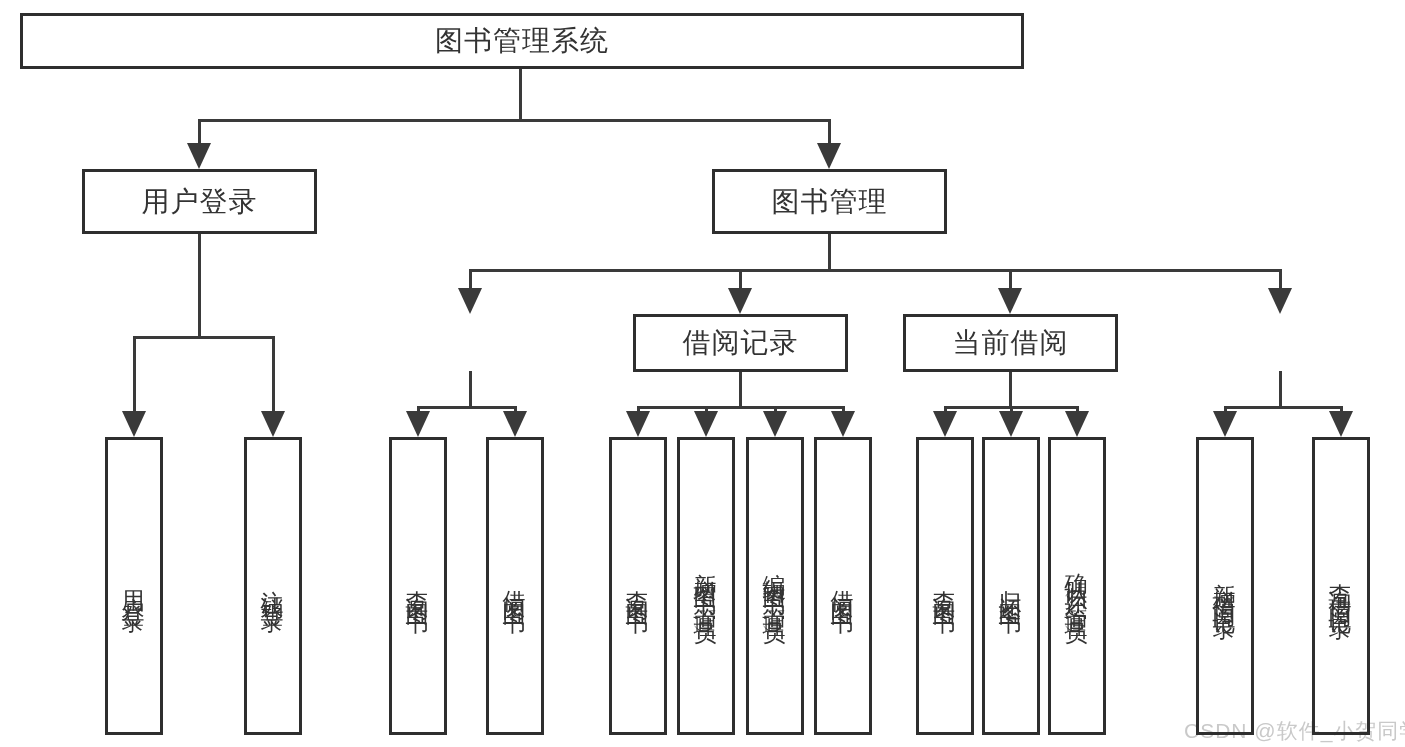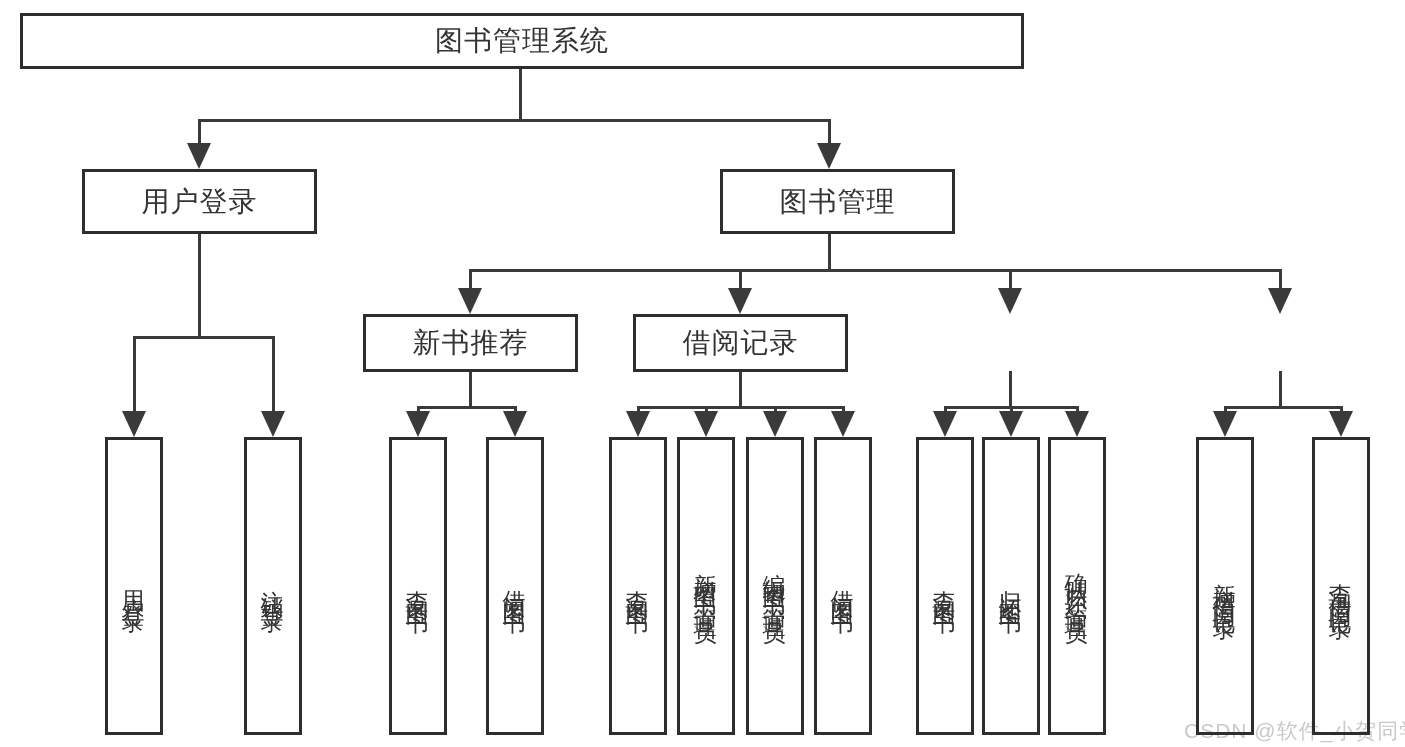--- a/index.html
+++ b/index.html
@@ -107,29 +107,29 @@
   <div class="arrow" style="left:1213px;top:406px;height:31px;"></div>
   <div class="arrow" style="left:1329px;top:406px;height:31px;"></div>
 
   <div class="box h" style="left:20px;top:13px;width:1004px;height:56px;">
     <span class="lbl">图书管理系统</span>
   </div>
 
   <div class="box h" style="left:82px;top:169px;width:235px;height:65px;">
     <span class="lbl">用户登录</span>
   </div>
-  <div class="box h" style="left:712px;top:169px;width:235px;height:65px;margin-left:8px;">
+  <div class="box h" style="left:712px;top:169px;width:235px;height:65px;">
     <span class="lbl">图书管理</span>
   </div>
 
-  <div class="box h" style="left:363px;top:314px;width:215px;height:58px;">
-    <span class="lbl">新书推荐</span>
-  </div>
   <div class="box h" style="left:633px;top:314px;width:215px;height:58px;">
     <span class="lbl">借阅记录</span>
+  </div>
+  <div class="box h" style="left:903px;top:314px;width:215px;height:58px;">
+    <span class="lbl">当前借阅</span>
   </div>
 
   <div class="box v" style="left:105px;top:437px;width:58px;height:298px;">
     <span class="lbl">用户登录</span>
   </div>
   <div class="box v" style="left:244px;top:437px;width:58px;height:298px;">
     <span class="lbl">注销登录</span>
   </div>
 
   <div class="box v" style="left:389px;top:437px;width:58px;height:298px;">

